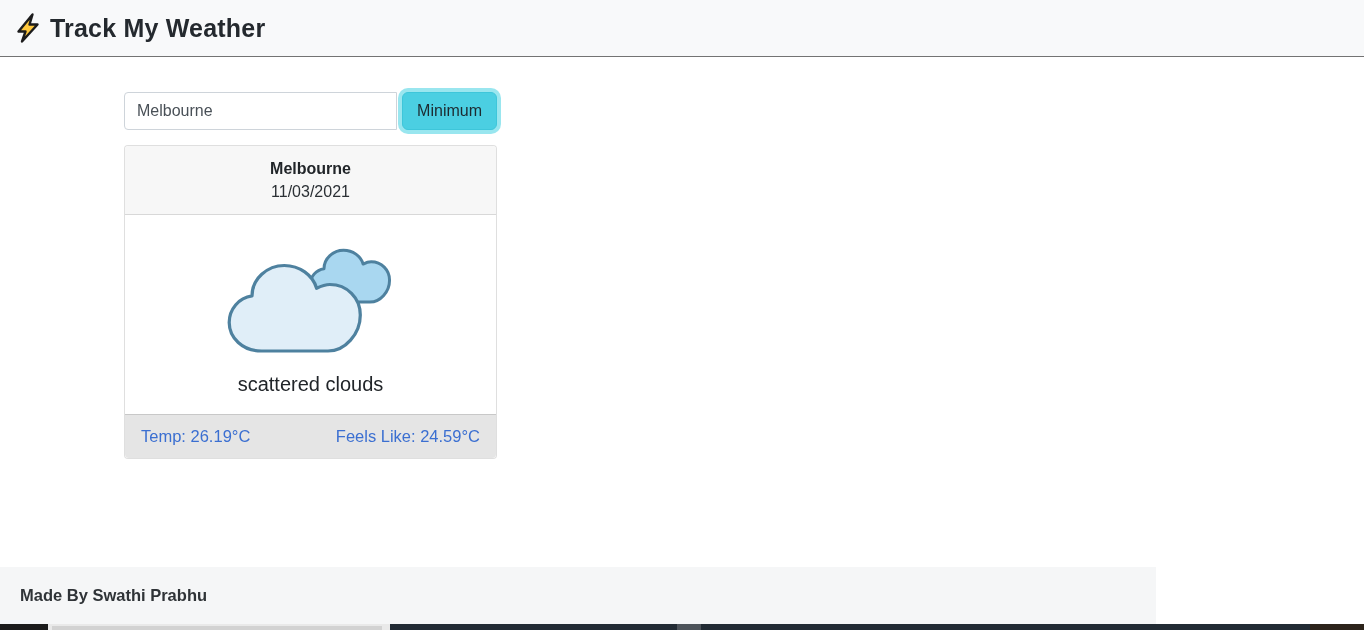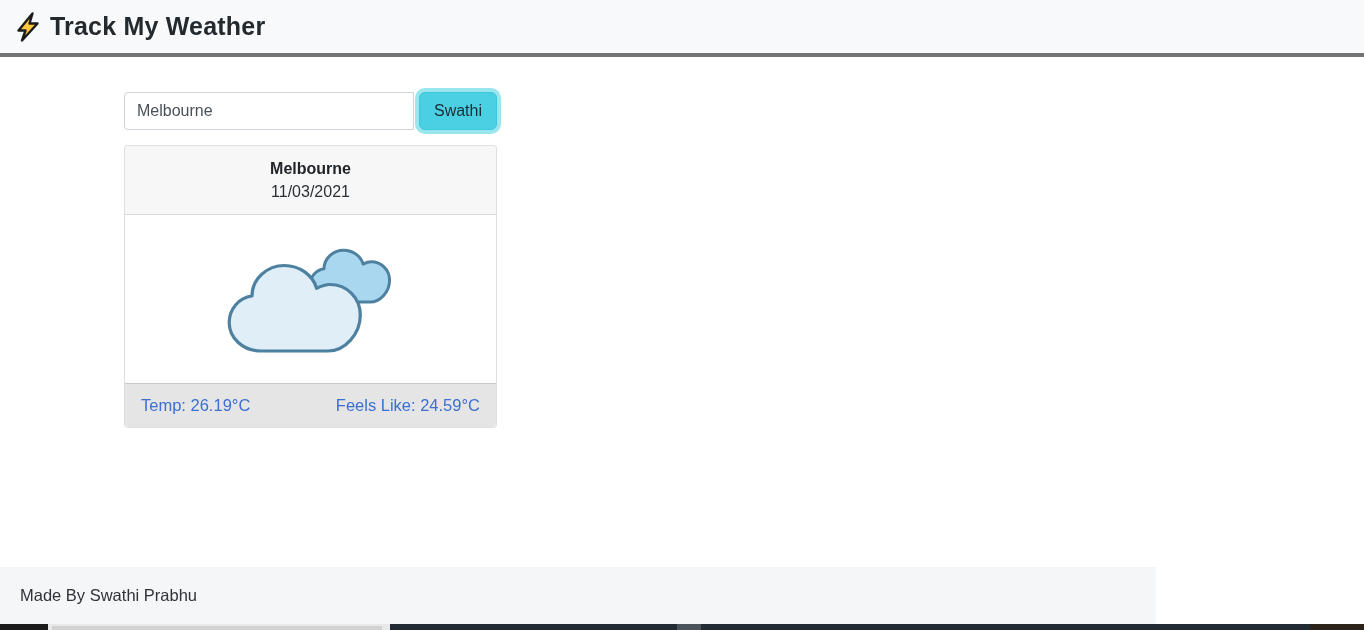--- a/index.html
+++ b/index.html
@@ -9,21 +9,21 @@
     height: 630px;
     overflow: hidden;
     font-family: "Liberation Sans", "DejaVu Sans", sans-serif;
     background: #ffffff;
     color: #212529;
   }
   
   .app-header {
     height: 57px;
     background: #f8f9fa;
-    border-bottom: 4px solid #737373;
+    border-bottom: 1px solid #737373;
     display: flex;
     align-items: center;
     padding: 0 10px;
   }
   .bolt { width: 32px; height: 32px; margin: 0 6px 0 2px; flex: 0 0 auto; }
   .app-title {
     font-size: 25px;
     font-weight: 700;
     color: #24292e;
     letter-spacing: .2px;
@@ -115,20 +115,21 @@
   
   .page-footer {
     position: absolute;
     top: 567px;
     left: 0;
     width: 1156px;
     height: 57px;
     background: #f5f6f7;
     display: flex;
     align-items: center;
+    font-weight: bold;
   }
   .credit { font-size: 16.5px; color: #2f3337; }
   
   .bottom-edge {
     position: absolute;
     left: 0;
     top: 624px;
     width: 1364px;
     height: 6px;
     background: #222b34;
@@ -147,21 +148,21 @@
   <svg class="bolt" viewBox="0 0 32 32">
     <path d="M20.5 2.5 L6.5 19.5 L13.5 19.5 L10 29.5 L25.5 12.5 L17.5 12.5 Z" fill="#ffc83d" stroke="#1c1c1c" stroke-width="2.4" stroke-linejoin="round"></path>
   </svg>
   <span class="app-title">Track My Weather</span>
 </header>
 
 <main class="container">
 
   <div class="search-row">
     <input class="city-input" type="text" value="Melbourne" style="">
-    <button class="search-btn">Swathi</button>
+    <button class="search-btn">Minimum</button>
   </div>
 
   <section class="card">
     <div class="card-header">
       <div class="card-city">Melbourne</div>
       <div class="card-date">11/03/2021</div>
     </div>
 
     <div class="card-body">
       <svg class="cloud-art" width="170" height="122" viewBox="0 0 170 122">
@@ -172,20 +173,21 @@
                    C 77,51 69,60 60,60 Z" fill="#a9d7f0" stroke="#4e819f" stroke-width="2.6" stroke-linejoin="round"></path>
         </g>
 
         <g transform="translate(-12,-6) scale(1.9)">
           <path d="M 25,60 C 15,60 8,53 8,45 C 8,38 13,32 20,31 C 20,22 28,15 37,15
                    C 45,15 52,20 54,27 C 56,26 58,25 61,25 C 70,25 77,32 77,41
                    C 77,51 69,60 60,60 Z" fill="#e0eef8" stroke="#4e819f" stroke-width="1.7" stroke-linejoin="round"></path>
         </g>
       </svg>
 
+      <div class="condition">scattered clouds</div>
 
     </div>
 
     <div class="card-footer">
       <span>Temp: 26.19°C</span>
       <span>Feels Like: 24.59°C</span>
     </div>
   </section>
 </main>
 

